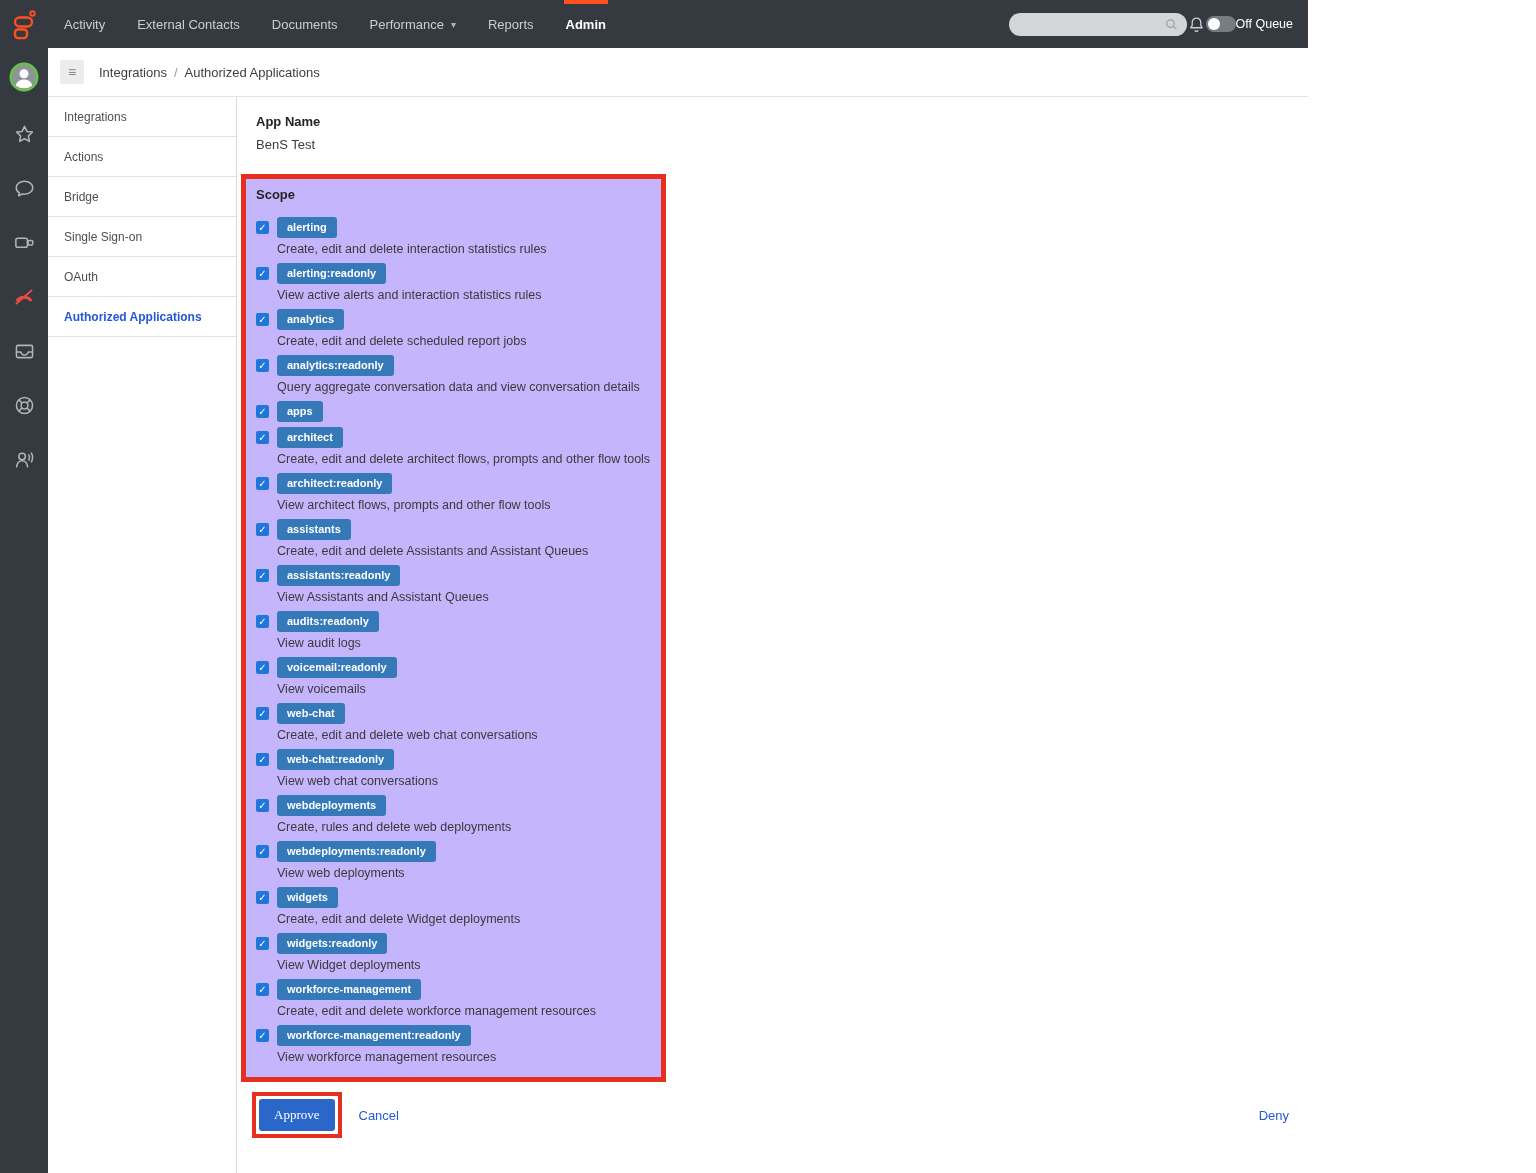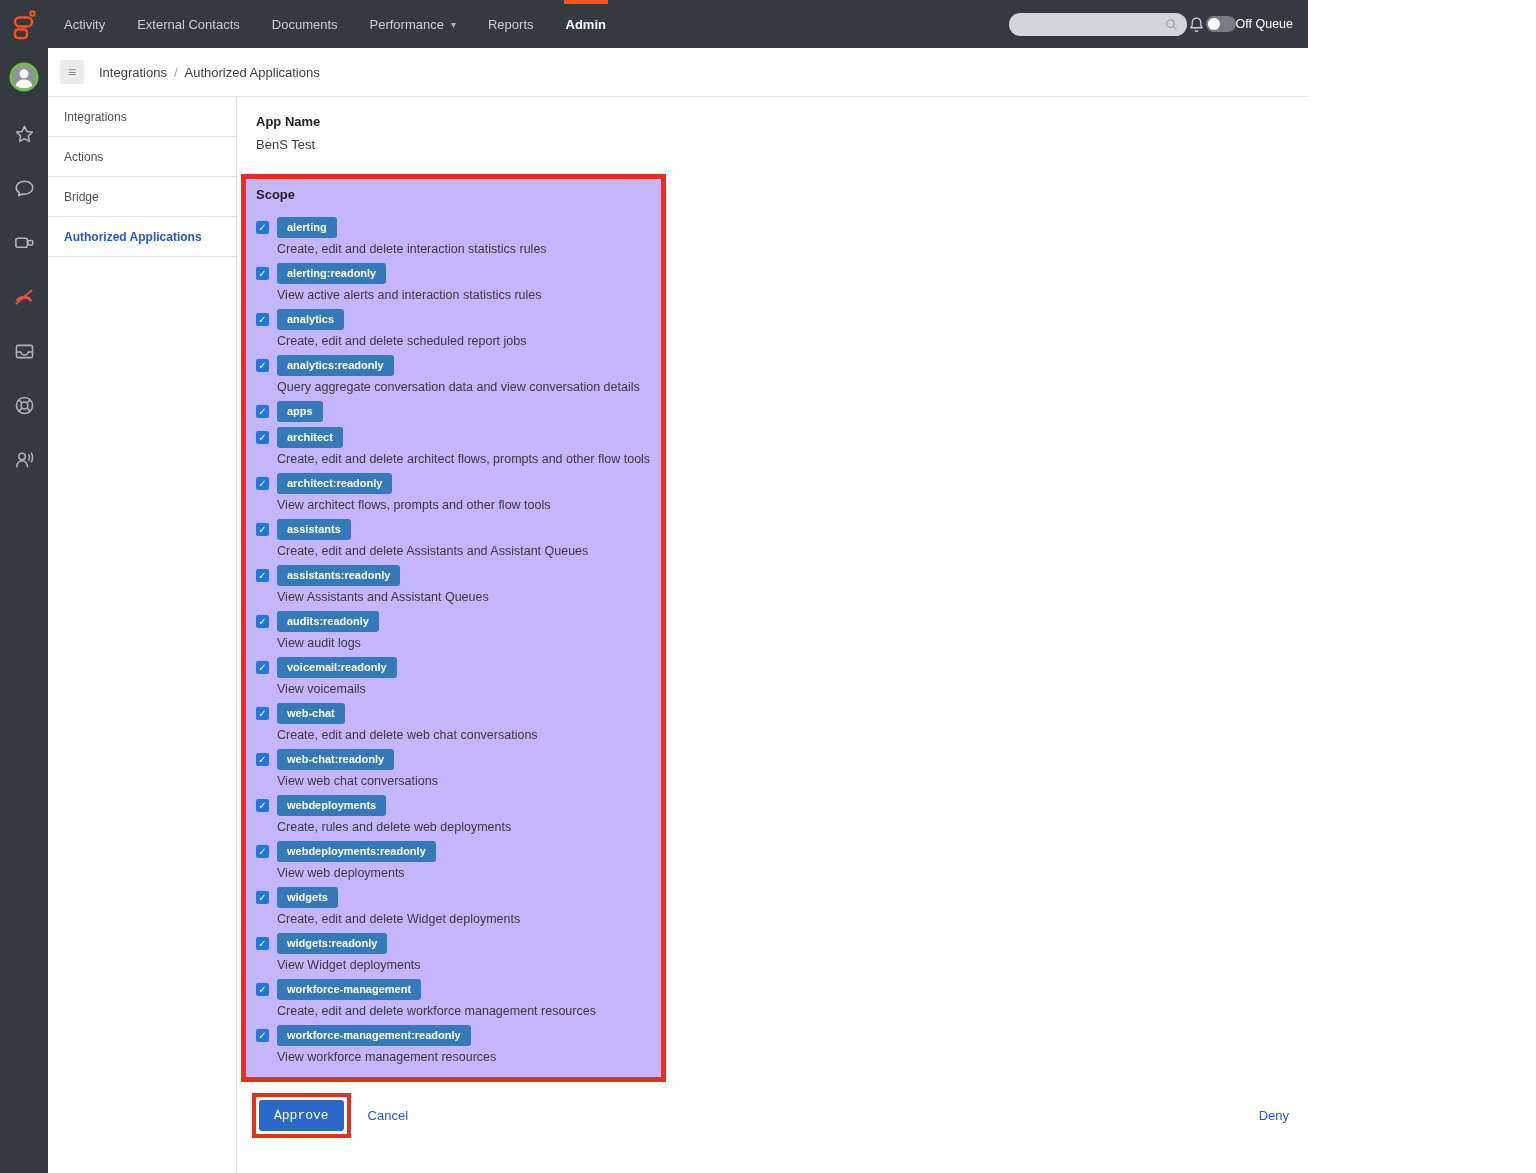--- a/index.html
+++ b/index.html
@@ -51,21 +51,21 @@
   .scope-box { width:425px; margin-left:-15px; border:5px solid var(--annotation_red,#e5301f); padding:7px 10px 6px; background:#c4b5fd; }
   .scope-head { margin:1px 0 15px; }
   .scope-item { margin-bottom:5px; }
   .scope-row { display:flex; align-items:center; }
   .checkbox { width:13px; height:13px; border-radius:2px; background:var(--checkbox_blue,#2176d9); color:#fff; font-size:10px; line-height:13px; text-align:center; flex:none; cursor:pointer; }
   .badge { margin-left:8px; background:var(--badge_blue,#3579b8); color:#fff; font-size:11px; font-weight:bold; line-height:13px; padding:4px 10px; border-radius:3px; white-space:nowrap; }
   .scope-desc { margin:3px 0 0 21px; font-size:12.5px; line-height:17px; color:#3a3a3a; }
 
   .footer { position:relative; margin-top:10px; margin-left:-4px; display:flex; align-items:center; height:46px; }
   .approve-wrap { border:4px solid var(--annotation_red,#e5301f); padding:3px; display:inline-block; }
-  .approve { background:var(--approve_blue,#2b67c8); color:#fff; border:none; border-radius:3px; font-size:13px; padding:8px 15px; cursor:pointer; font-family:Liberation Mono, monospace; }
+  .approve { background:var(--approve_blue,#2b67c8); color:#fff; border:none; border-radius:3px; font-size:13px; padding:8px 15px; cursor:pointer; font-family:Liberation Serif, serif; }
   .cancel { margin-left:17px; color:var(--link_blue,#2457d8); font-size:13px; cursor:pointer; text-decoration:none; }
   .deny { position:absolute; right:19px; top:50%; transform:translateY(-50%); color:var(--link_blue,#2457d8); font-size:13px; cursor:pointer; text-decoration:none; }
 </style>
 </head>
 <body>
 
 <div class="page">
 
   <header class="topbar">
     <div class="logo">
@@ -199,21 +199,27 @@
       </div>
 
       <div class="submenu-item">
         <span>Actions</span>
       </div>
 
       <div class="submenu-item">
         <span>Bridge</span>
       </div>
 
-
+      <div class="submenu-item">
+        <span>Single Sign-on</span>
+      </div>
+
+      <div class="submenu-item">
+        <span>OAuth</span>
+      </div>
 
       <div class="submenu-item active">
         <span>Authorized Applications</span>
       </div>
     </nav>
 
   <main class="main">
     <div class="field">
       <div class="field-label">App Name</div>
       <div class="field-value">BenS Test</div>

